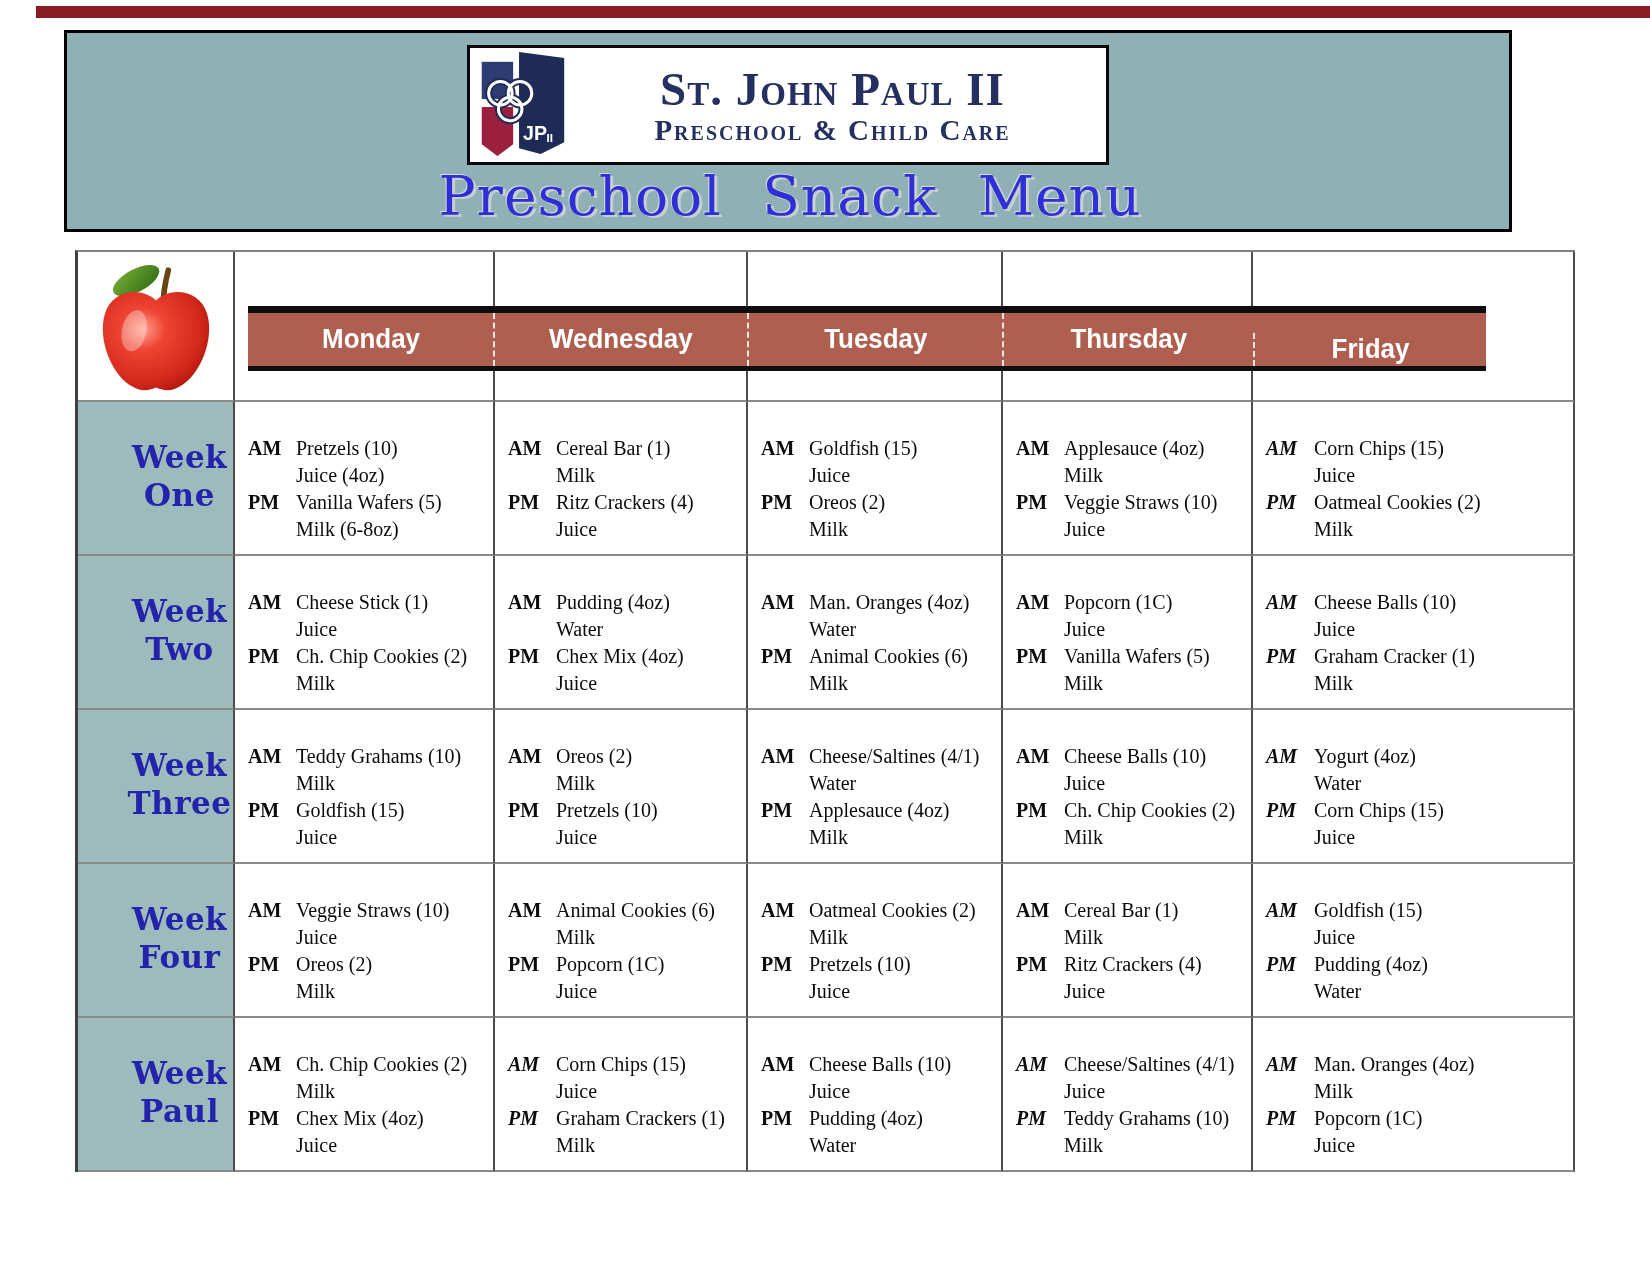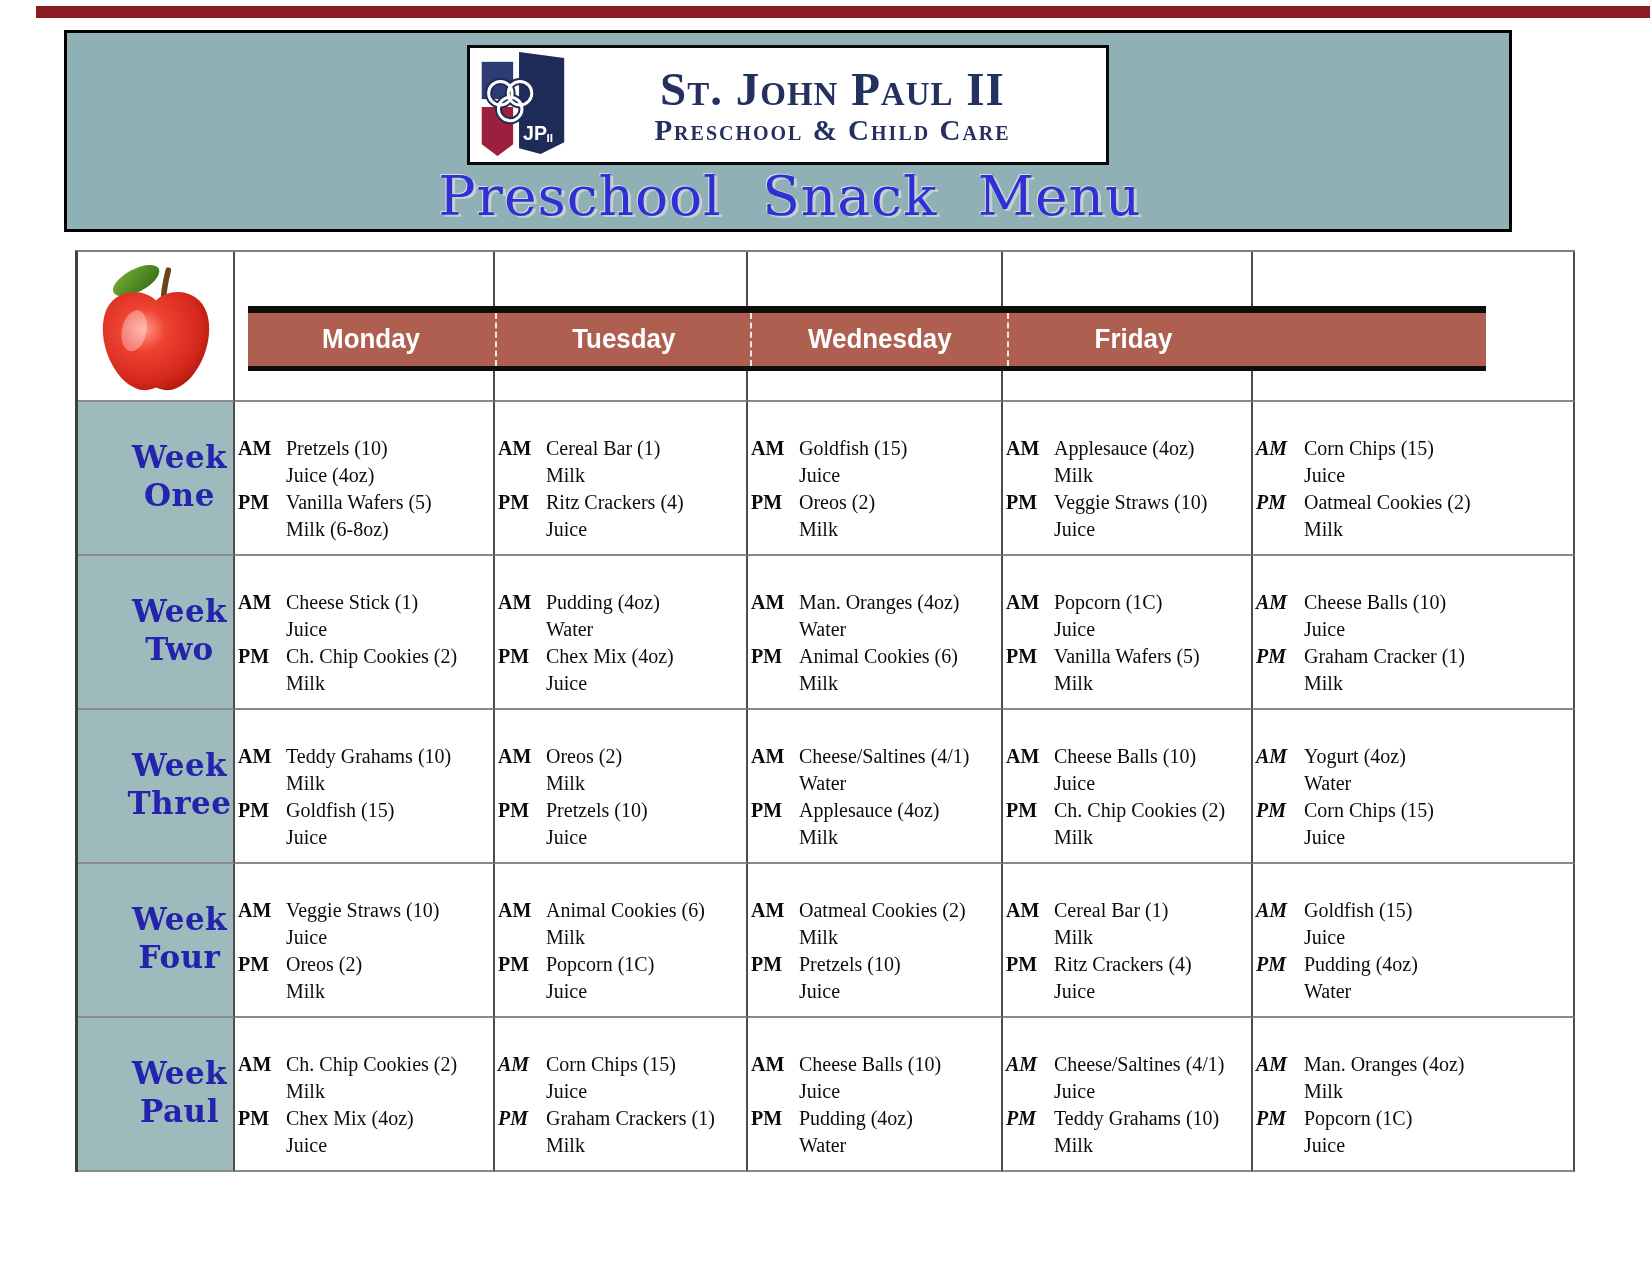--- a/index.html
+++ b/index.html
@@ -68,21 +68,21 @@
   .day-seg:nth-child(3){ width:255px; } .day-seg:nth-child(4){ width:250px; }
   .day-seg:nth-child(5){ width:233px;margin-top:20px; }
   .day-seg span { transform:scaleX(.96); }
 
   .week-cell {
     background:var(--week-cell-bg); text-align:center; padding-top:36px;
     font-family:"DejaVu Serif", serif; font-weight:bold; font-size:31px;
     line-height:38px; color:var(--week-text); letter-spacing:.5px;padding-left:48px;
   }
 
-  .snack-cell { padding:33px 2px 0 3px; font-size:20px; line-height:27px; color:#0b0b0b; }
+  .snack-cell { padding:33px 2px 0 13px; font-size:20px; line-height:27px; color:#0b0b0b; }
   .snack-row { display:flex; }
   .ampm { font-weight:bold; flex:0 0 48px; white-space:nowrap; }
   .snack-cell.italic .ampm { font-style:italic; }
   .lines { flex:1; }
   .lines div { white-space:nowrap; }
 </style>
 </head>
 <body>
 
 <div class="top-stripe"></div>
@@ -137,24 +137,27 @@
   <div class="cell"></div>
   <div class="cell"></div>
   <div class="cell"></div>
   <div class="cell"></div>
 
   <div class="day-band">
     <div class="day-seg">
         <span>Monday</span>
       </div>
     <div class="day-seg">
+        <span>Wednesday</span>
+      </div>
+    <div class="day-seg">
         <span>Tuesday</span>
       </div>
     <div class="day-seg">
-        <span>Wednesday</span>
+        <span>Thursday</span>
       </div>
     <div class="day-seg">
         <span>Friday</span>
       </div>
   </div>
 <div class="cell week-cell">
       <div>Week</div>
       <div>One</div>
     </div>
     <div class="cell snack-cell">

